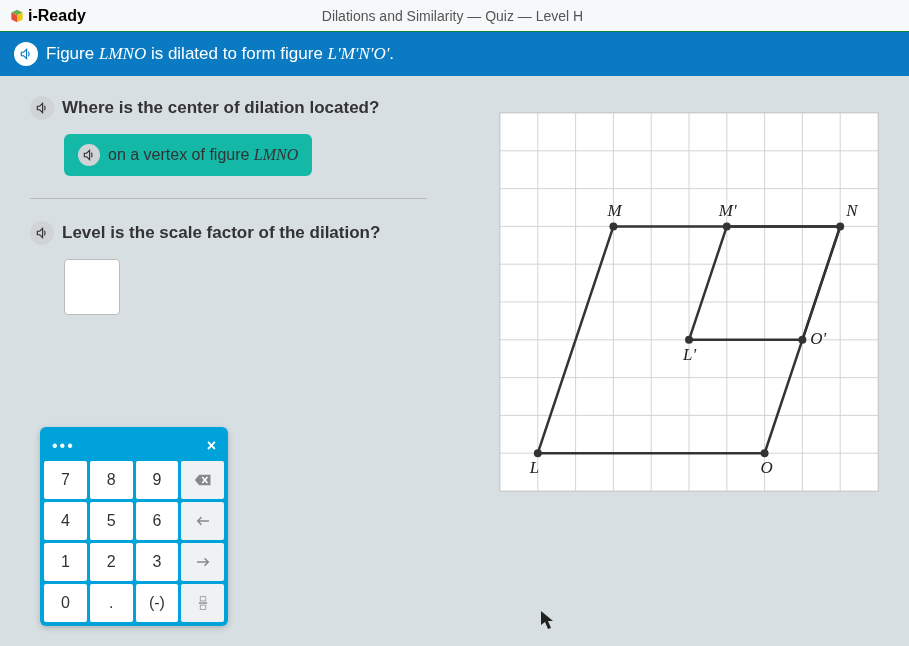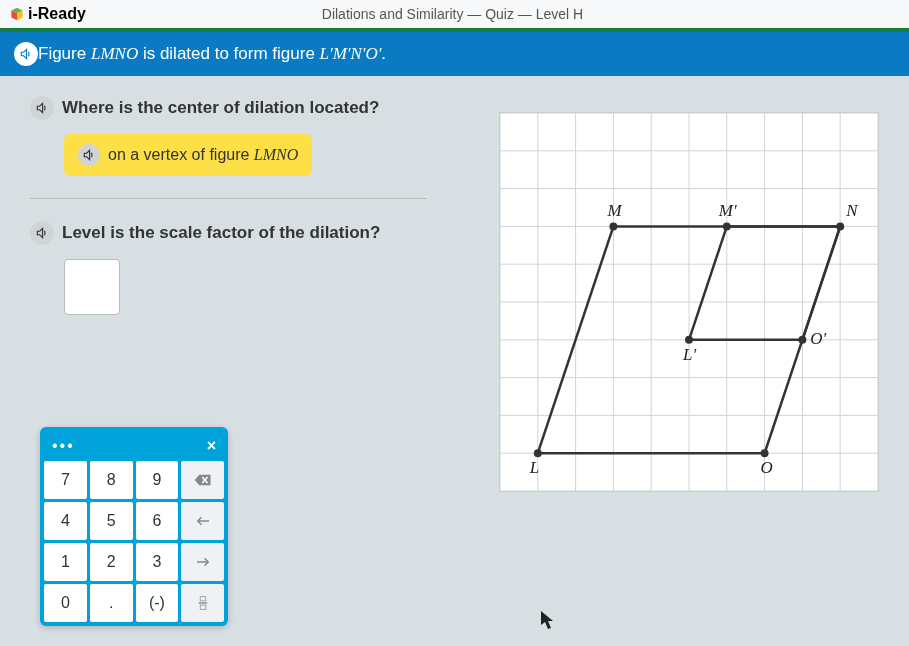--- a/index.html
+++ b/index.html
@@ -9,21 +9,21 @@
     width: 909px;
     height: 646px;
     overflow: hidden;
   }
   .topbar {
     height: 32px;
     background: #f7f8f9;
     display: flex;
     align-items: center;
     padding: 0 10px;
-    border-bottom: 4px solid #15803d;
+    border-bottom: 1px solid #15803d;
     position: relative;
   }
   .logo {
     display: flex;
     align-items: center;
     gap: 4px;
     font-weight: bold;
     font-size: 16px;
   }
   .logo-icon { width: 14px; height: 14px; }
@@ -34,21 +34,21 @@
     font-size: 14px;
     color: #555;
     pointer-events: none;
   }
   .bluebar {
     background: #0a7ac2;
     color: #fff;
     padding: 10px 14px;
     display: flex;
     align-items: center;
-    gap: 0;
+    gap: 8px;
     font-size: 17px;
   }
   .audio-btn {
     width: 24px; height: 24px;
     border-radius: 50%;
     display: inline-flex;
     align-items: center;
     justify-content: center;
     cursor: pointer;
   }
@@ -68,21 +68,21 @@
     display: flex;
     align-items: center;
     gap: 8px;
     font-size: 17px;
     color: #333;
     font-weight: bold;
     margin-bottom: 14px;
   }
   .answer-pill {
     margin-left: 34px;
-    background: #fde047;
+    background: #14b8a6;
     border-radius: 6px;
     padding: 10px 14px;
     display: inline-flex;
     align-items: center;
     gap: 8px;
     font-size: 16px;
     color: #333;
   }
   .divider {
     height: 1px;

